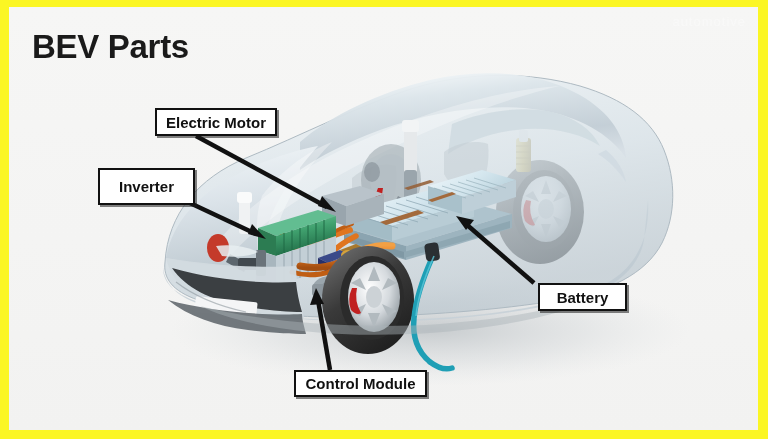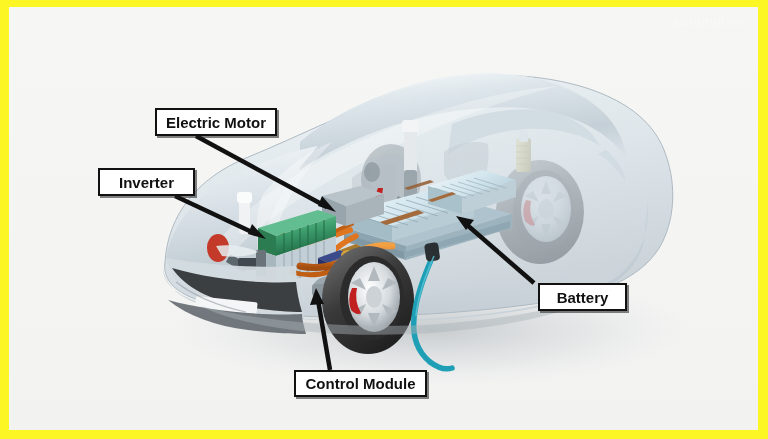--- a/index.html
+++ b/index.html
@@ -68,21 +68,21 @@
     display: flex;
     align-items: center;
     justify-content: center;
     box-sizing: border-box;
     font-weight: bold;
     color: #111111;
     white-space: nowrap;
     margin-left: 15px;
   }
   #callout-electric-motor { left: 140px; top: 108px; width: 122px; height: 28px; font-size: 15px; }
-  #callout-inverter       { left: 83px;  top: 168px; width: 97px;  height: 28px; font-size: 15px; }
+  #callout-inverter       { left: 83px;  top: 168px; width: 97px;  height: 37px; font-size: 15px; }
   #callout-battery        { left: 523px; top: 283px; width: 89px;  height: 28px; font-size: 15px; }
   #callout-control-module { left: 279px; top: 370px; width: 133px; height: 27px; font-size: 15px; }
 
   #art { position: absolute; left: 0; top: 0; z-index: 10; }
   #leaders { position: absolute; left: 0; top: 0; z-index: 28; }
 </style>
 </head>
 <body>
 
 <div id="canvas">
@@ -398,20 +398,21 @@
 
     <line x1="534" y1="283" x2="466" y2="224" stroke="#111111" stroke-width="4.5"></line>
     <polygon points="456,216 474,220 466,230" fill="#111111"></polygon>
 
     <line x1="330" y1="370" x2="318" y2="300" stroke="#111111" stroke-width="4.5"></line>
     <polygon points="316,288 324,304 310,305" fill="#111111"></polygon>
   </svg>
 
   <div class="watermark">automotive</div>
 
+  <div id="title">BEV Parts</div>
 
   <div class="callout" id="callout-electric-motor">
     <span>Electric Motor</span>
   </div>
 
   <div class="callout" id="callout-inverter">
     <span>Inverter</span>
   </div>
 
   <div class="callout" id="callout-control-module">

